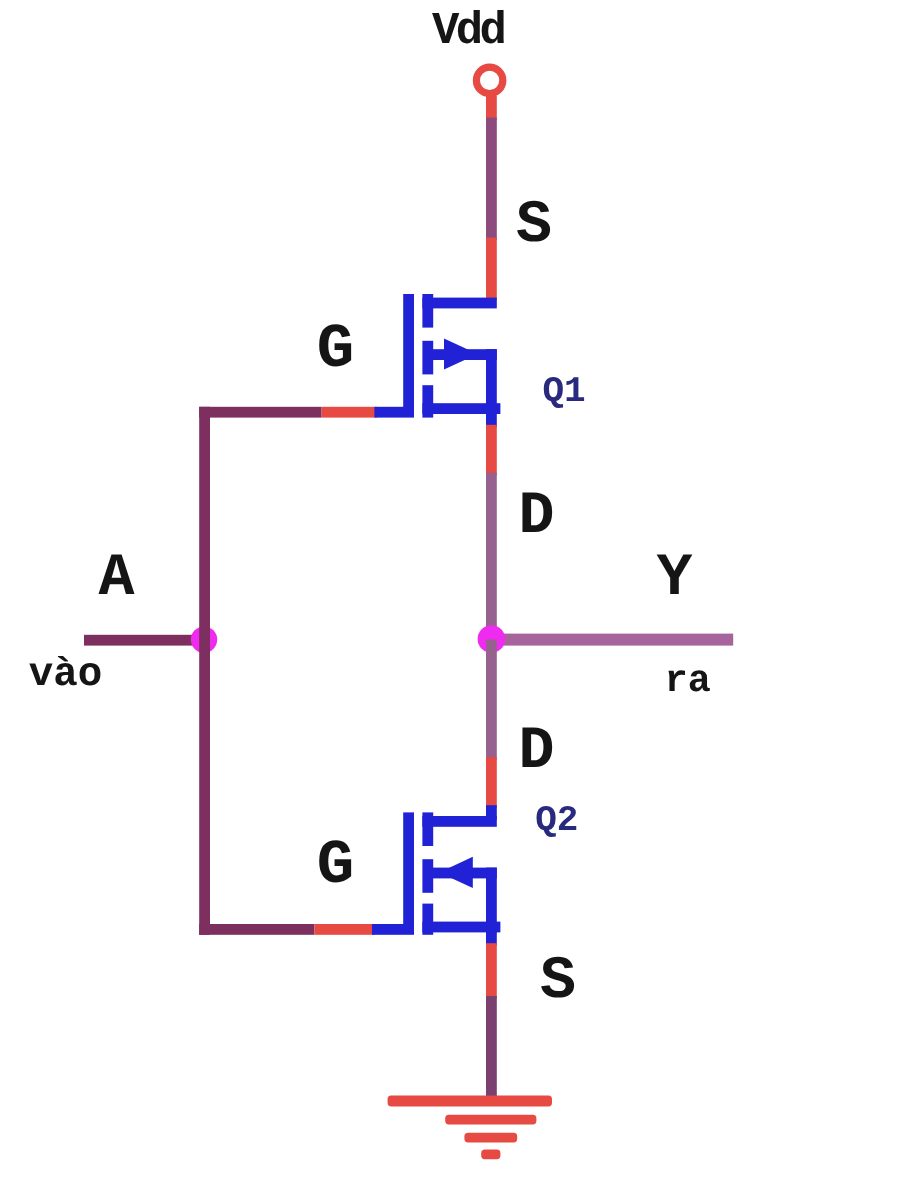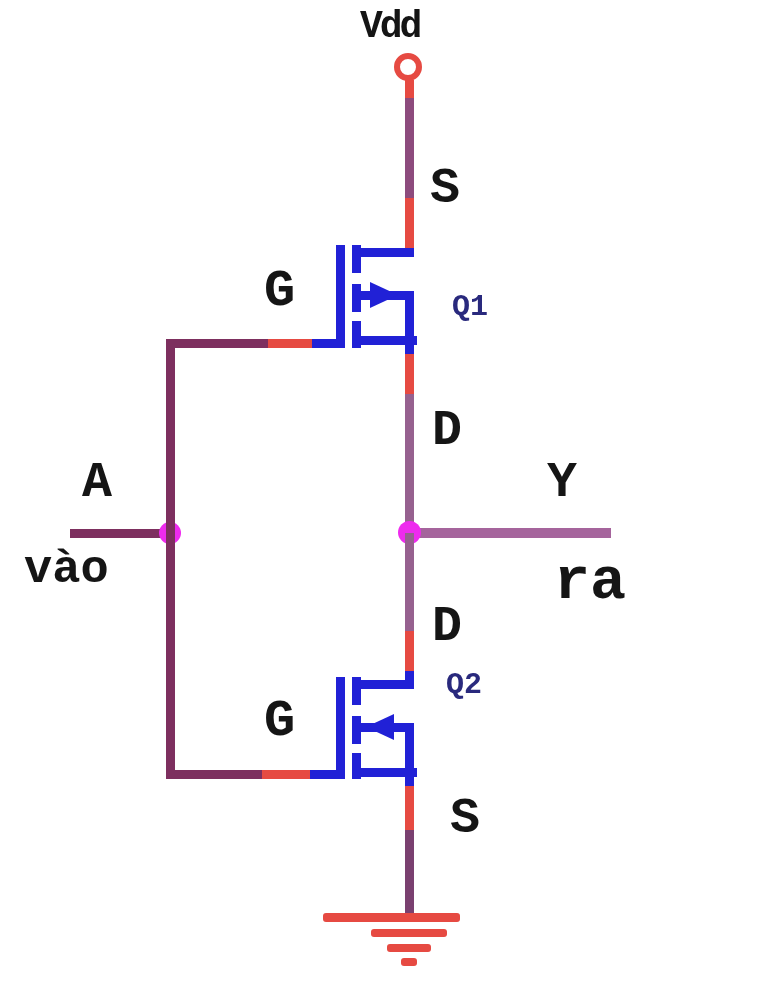--- a/index.html
+++ b/index.html
@@ -59,43 +59,43 @@
   <div class="wire w-blue" style="left:352px; top:245px; width:9px;  height:28px;"></div>
   <div class="wire w-blue" style="left:352px; top:284px; width:9px;  height:28px;"></div>
   <div class="wire w-blue" style="left:352px; top:321px; width:9px;  height:27px;"></div>
   <div class="wire w-blue" style="left:352px; top:248px; width:62px; height:9px;"></div>
   <div class="wire w-blue" style="left:358px; top:291px; width:56px; height:9px;"></div>
   <div class="arrow-right" style="left:370px; top:282px;"></div>
   <div class="wire w-blue" style="left:405px; top:291px; width:9px;  height:54px;"></div>
   <div class="wire w-blue" style="left:352px; top:336px; width:65px; height:9px;"></div>
   <div class="wire w-blue" style="left:405px; top:344px; width:9px;  height:12px;"></div>
 
-  <div class="lbl lbl-navy" style="left:452px; top:292px; font-size:30px;font-family:Liberation Mono, monospace;">Q1</div>
+  <div class="lbl lbl-navy" style="left:452px; top:312px; font-size:30px;font-family:Liberation Mono, monospace;">Q1</div>
   <div class="lbl" style="left:264px; top:266px; font-size:52px;">G</div>
 
   <div class="wire w-red" style="left:405px; top:354px; width:9px; height:42px;"></div>
   <div class="wire w-mauve" style="left:405px; top:394px; width:9px; height:140px;"></div>
   <div class="lbl" style="left:432px; top:406px; font-size:50px;">D</div>
 
   <div class="lbl" style="left:82px; top:458px; font-size:50px;">A</div>
   <div class="wire w-maroon" style="left:70px; top:529px; width:100px; height:9px;"></div>
-  <div class="lbl" style="left:24px; top:546px; font-size:47px;">vào</div>
+  <div class="lbl" style="left:24px; top:546px; font-size:34px;">vào</div>
   <div class="dot" style="left:159px; top:522px; width:22px; height:22px;"></div>
 
   <div class="wire w-maroon" style="left:166px; top:339px; width:9px;  height:440px;"></div>
   <div class="wire w-maroon" style="left:166px; top:339px; width:102px; height:9px;"></div>
   <div class="wire w-red" style="left:268px; top:339px; width:46px;  height:9px;"></div>
   <div class="wire w-blue" style="left:312px; top:339px; width:33px;  height:9px;"></div>
   <div class="wire w-maroon" style="left:166px; top:770px; width:96px;  height:9px;"></div>
   <div class="wire w-red" style="left:262px; top:770px; width:50px;  height:9px;"></div>
   <div class="wire w-blue" style="left:310px; top:770px; width:35px;  height:9px;"></div>
 
   <div class="lbl" style="left:547px; top:458px; font-size:50px;">Y</div>
   <div class="wire w-plum" style="left:409px; top:528px; width:202px; height:10px;"></div>
-  <div class="lbl" style="left:554px; top:552px; font-size:60px;">ra</div>
+  <div class="lbl" style="left:554px; top:552px; font-size:32px;">ra</div>
   <div class="dot" style="left:398px; top:521px; width:23px; height:23px;"></div>
 
   <div class="wire w-mauve" style="left:405px; top:533px; width:9px; height:100px;"></div>
   <div class="wire w-red" style="left:405px; top:631px; width:9px; height:42px;"></div>
   <div class="lbl" style="left:432px; top:602px; font-size:50px;">D</div>
 
   <div class="wire w-blue" style="left:405px; top:671px; width:9px;  height:12px;"></div>
   <div class="wire w-blue" style="left:336px; top:677px; width:9px;  height:100px;"></div>
   <div class="wire w-blue" style="left:352px; top:677px; width:9px;  height:28px;"></div>
   <div class="wire w-blue" style="left:352px; top:716px; width:9px;  height:28px;"></div>

